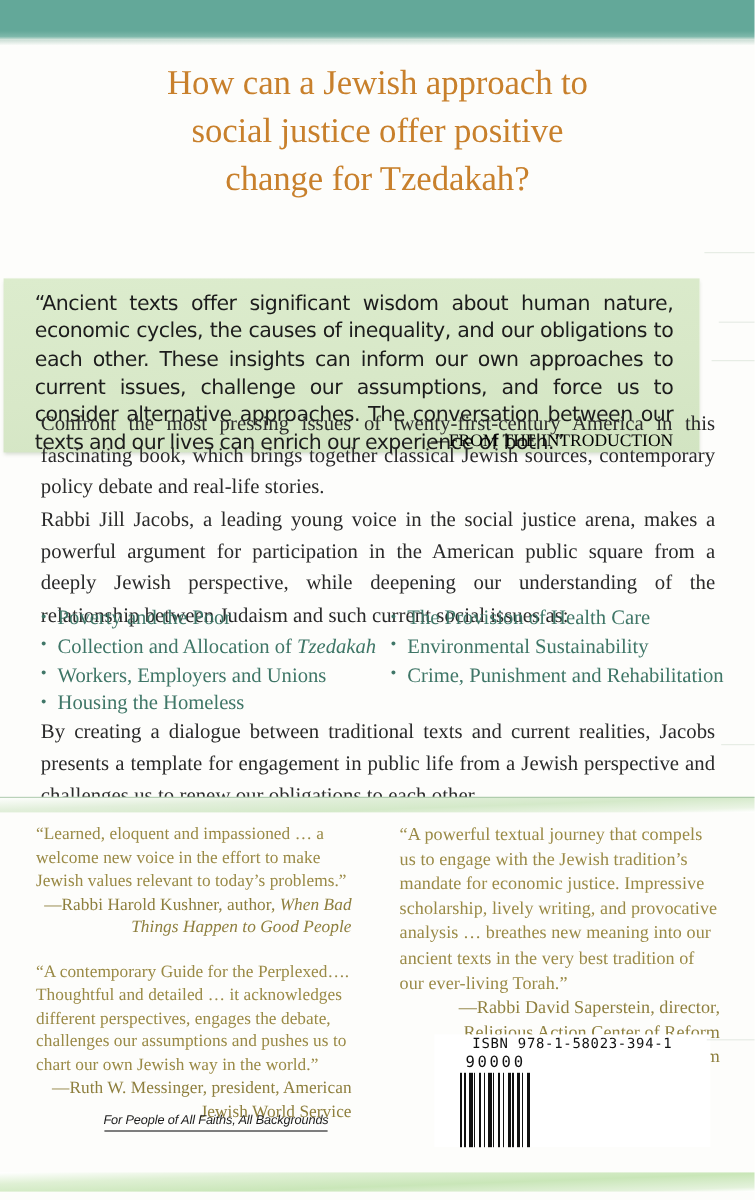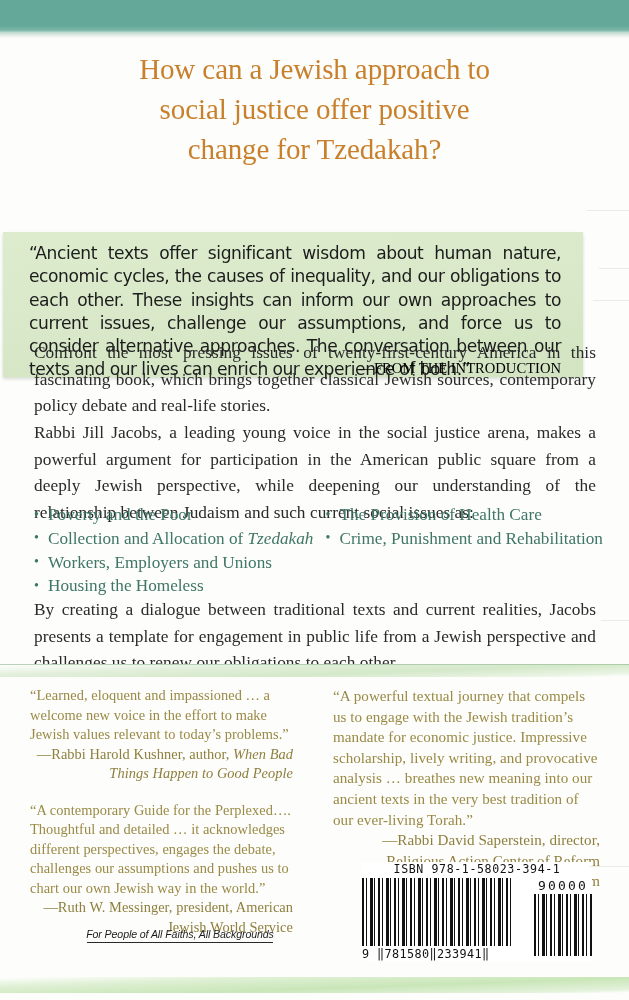--- a/index.html
+++ b/index.html
@@ -300,20 +300,21 @@
       <ul>
         <li>Poverty and the Poor</li>
         <li><span>Collection and Allocation of </span><i>Tzedakah</i></li>
         <li>Workers, Employers and Unions</li>
         <li>Housing the Homeless</li>
       </ul>
     </div>
     <div class="col right">
       <ul>
         <li>The Provision of Health Care</li>
+        <li>Environmental Sustainability</li>
         <li>Crime, Punishment and Rehabilitation</li>
       </ul>
     </div>
   </div>
 
   <div class="body-copy" id="para-3">
     <p>By creating a dialogue between traditional texts and current realities, Jacobs presents a template for engagement in public life from a Jewish perspective and challenges us to renew our obligations to each other.</p>
   </div>
 
   <div class="divider" id="divider-mid">
@@ -345,24 +346,20 @@
   </div>
 
   <div class="publisher">
     <div class="pub-tag">For People of All Faiths, All Backgrounds</div>
     <div class="pub-rule"></div>
   </div>
 
   <div class="barcode-block">
     <div class="isbn-line">ISBN 978-1-58023-394-1</div>
     <div class="bars-row">
-      <div class="bars-main">
-        <div class="bars"></div>
-        <div class="ean-digits">9 ‖781580‖233941‖</div>
-      </div>
       <div class="bars-addon">
         <div class="addon-digits">90000</div>
         <div class="bars addon"></div>
       </div>
     </div>
   </div>
 
   <div class="divider" id="divider-bottom"></div>
 
   <div class="streak" style="top:210px;right:0;width:42px;"></div>

